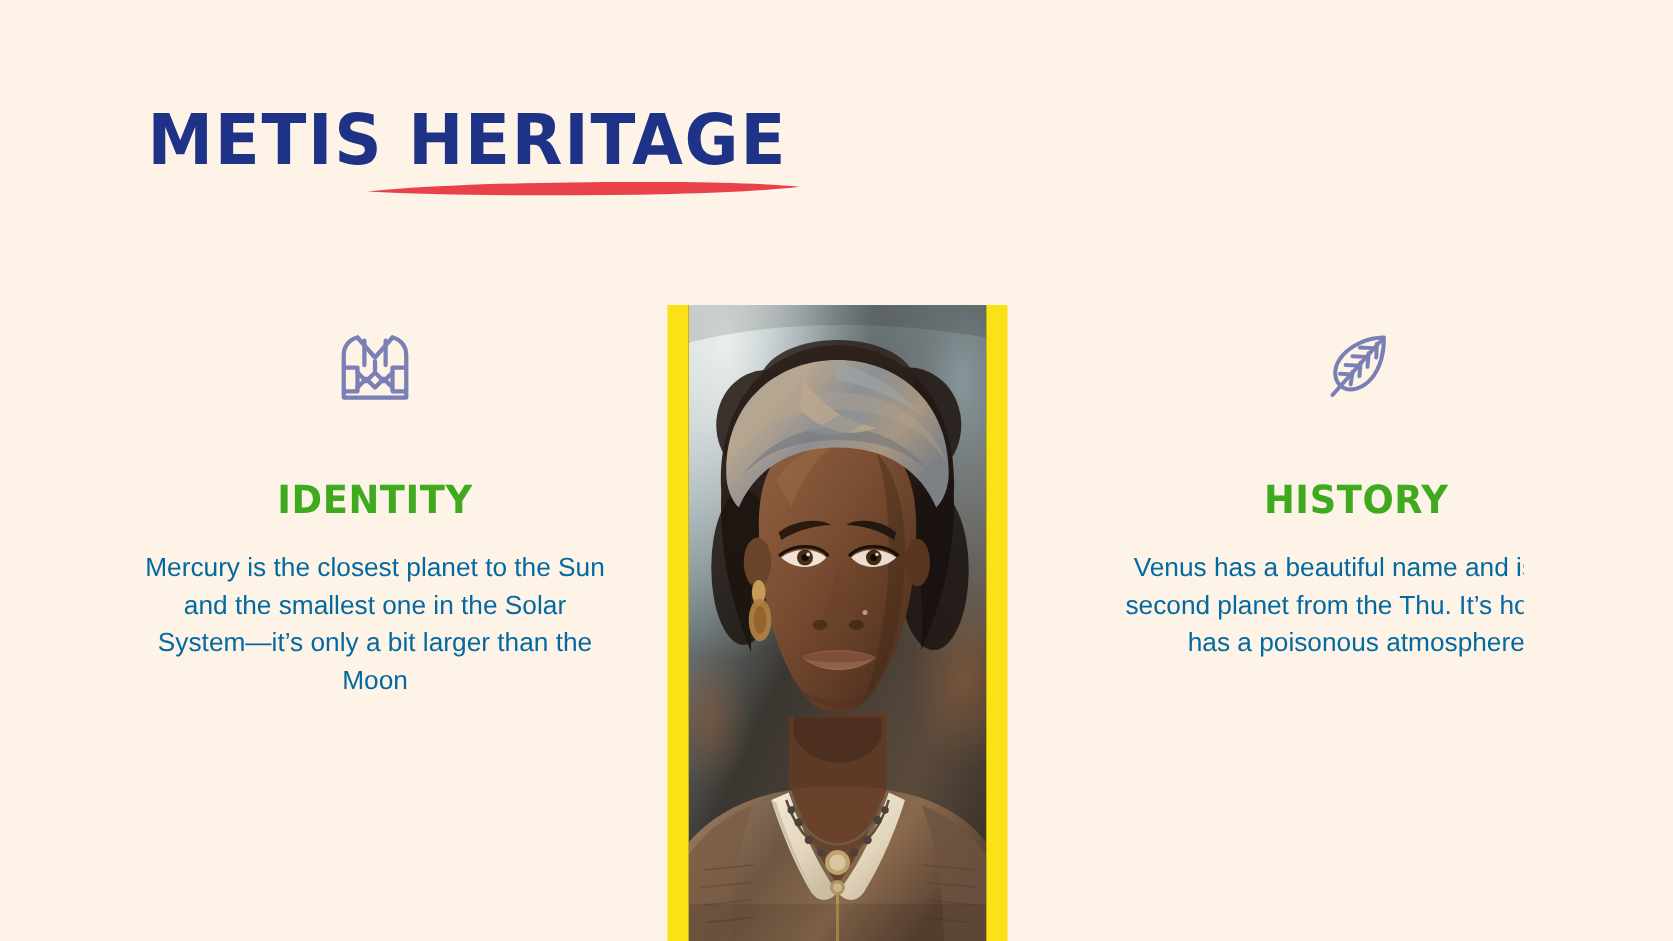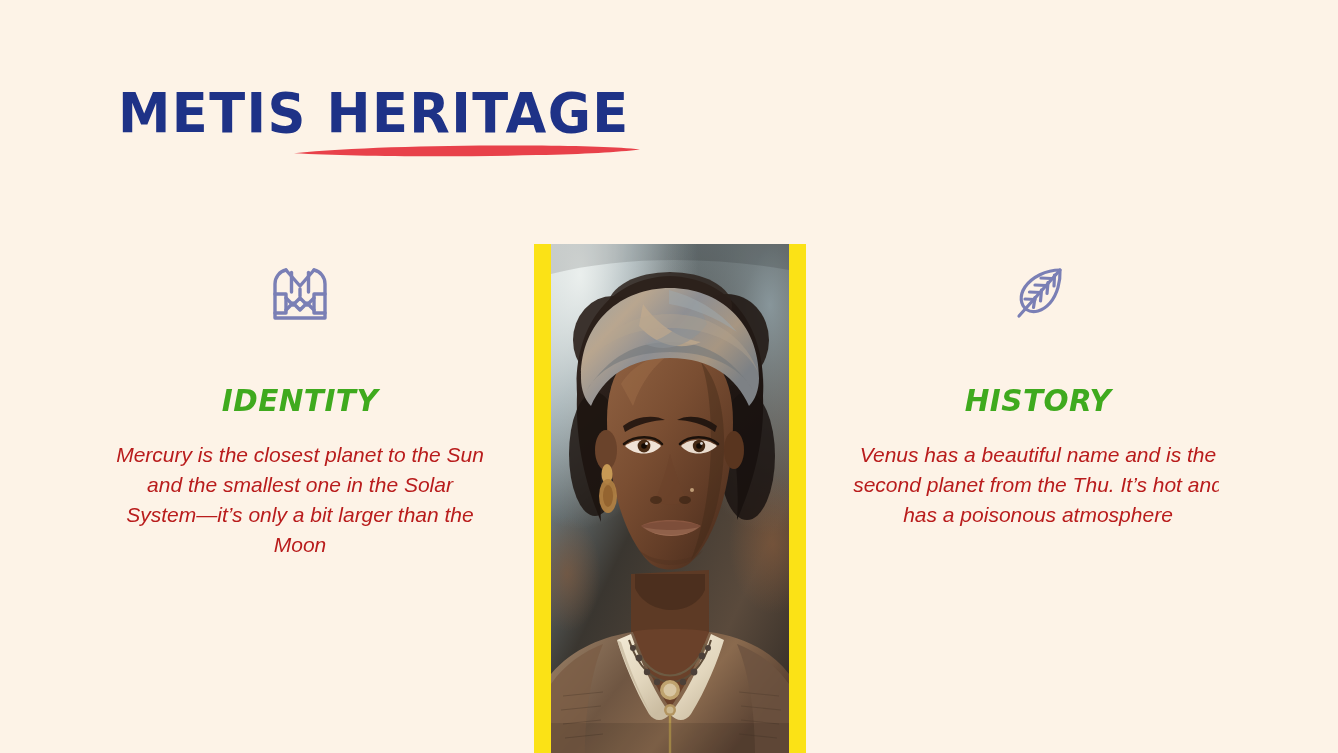--- a/index.html
+++ b/index.html
@@ -48,44 +48,43 @@
     height: 13px;
     overflow: visible;
   }
 
   
   .column {
     position: absolute;
     top: 258px;
     width: 420px;
     text-align: center;
-    font-style: italic;
   }
   #column-left  { left: 90px;  }
-  #column-right { left: 828px; }
+  #column-right { left: 875px; }
 
   .col-icon {
     display: block;
     margin: 0 auto;
     height: 72px;
   }
   .col-heading {
     font-family: "DejaVu Sans", sans-serif;
     font-weight: 700;
     font-size: 31px;
     letter-spacing: 0.5px;
     color: #3faa1e;
     margin-top: 52px;
     transform: scaleX(0.95);
   }
   .col-body {
     font-family: "Liberation Sans", sans-serif;
     font-size: 21px;
     line-height: 30px;
-    color: #b91c1c;
+    color: #0369a1;
     margin-top: 22px;
     padding: 0 22px;
   }
 
   
   #photo-frame {
     position: absolute;
     left: 534px;
     top: 244px;
     width: 272px;

